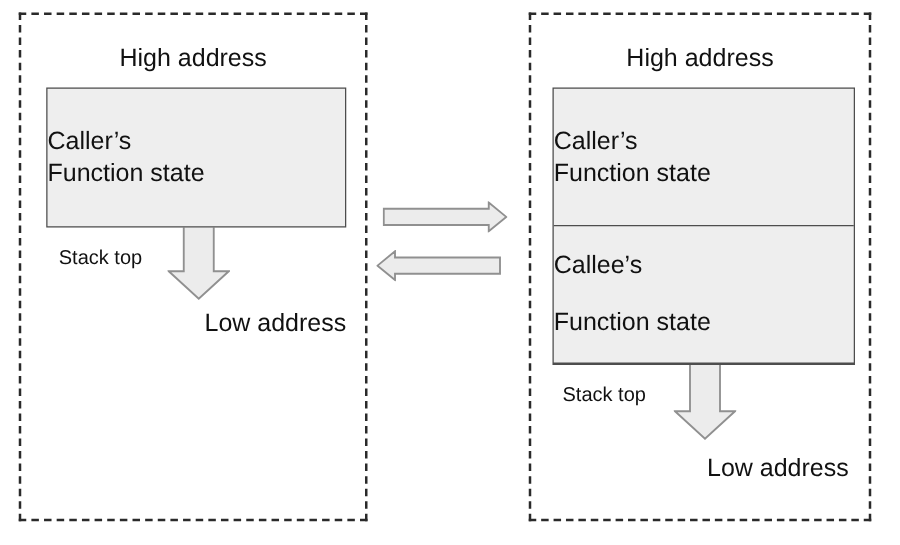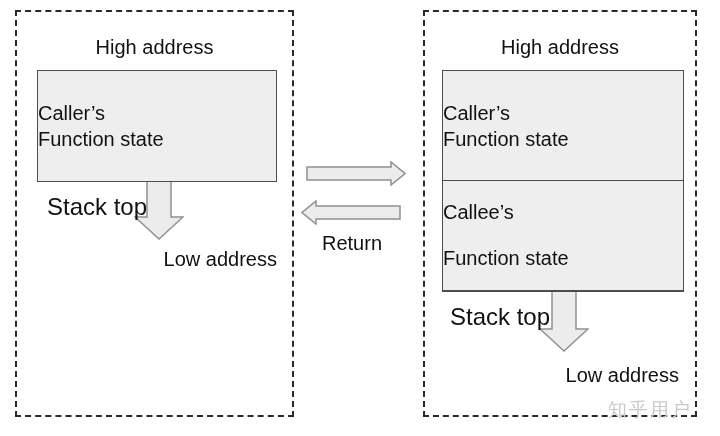--- a/index.html
+++ b/index.html
@@ -30,21 +30,21 @@
   }
   .box-left{left:20px;top:58px;width:240px;height:112px;}
   .box-right{left:17px;top:58px;width:242px;height:222px;border-bottom-width:2px;}
   .cell{
     display:flex;flex-direction:column;align-items:flex-start;justify-content:center;
     text-align:center;font-size:20px;line-height:26px;height:100%;
   }
   .box-right .cell{height:109px;}
   .box-right .cell + .cell{border-top:1.5px solid var(--box-border);height:108px;gap:20px;}
   .stack-top-label{
-    position:absolute;font-size:24px;line-height:23px;white-space:nowrap;z-index:3;text-align:center;
+    position:absolute;font-size:16px;line-height:23px;white-space:nowrap;z-index:3;text-align:center;
   }
   .down-arrow{position:absolute;z-index:1;display:block;}
   .low-label{position:absolute;text-align:right;font-size:20px;line-height:23px;white-space:nowrap;}
   .mid-label{
     position:absolute;width:100px;text-align:center;
     font-size:20px;line-height:23px;white-space:nowrap;
   }
   .call-label{left:305px;top:141px;}
   .return-label{left:302px;top:232px;}
   .h-arrow{position:absolute;display:block;}
@@ -85,21 +85,20 @@
 
 
   <svg class="h-arrow call-arrow" width="100" height="25" viewBox="0 0 100 25">
     <polygon class="arrow-shape" points="1,6 85,6 85,1 99,12.5 85,24 85,19 1,19"></polygon>
   </svg>
 
   <svg class="h-arrow return-arrow" width="100" height="25" viewBox="0 0 100 25">
     <polygon class="arrow-shape" points="99,6 15,6 15,1 1,12.5 15,24 15,19 99,19"></polygon>
   </svg>
 
-  <div class="mid-label return-label">Return</div>
 
   <section class="panel panel-right">
     <div class="addr-label high-label">High address</div>
 
     <div class="stack-box box-right">
       <div class="cell">
         <span>Caller’s</span>
         <span>Function state</span>
       </div>
       <div class="cell">
@@ -110,14 +109,13 @@
 
     <svg class="down-arrow" style="left:114px;top:276px" width="50" height="64" viewBox="0 0 50 64">
       <polygon class="arrow-shape" points="13,0 37,0 37,41 49,41 25,63 1,41 13,41"></polygon>
     </svg>
 
     <div class="stack-top-label" style="left:25px;top:293px">Stack top</div>
 
     <div class="low-label" style="left:0;width:254px;top:352px">Low address</div>
   </section>
 
-  <div class="watermark">知乎用户</div>
 </div>
 
 </body></html>

